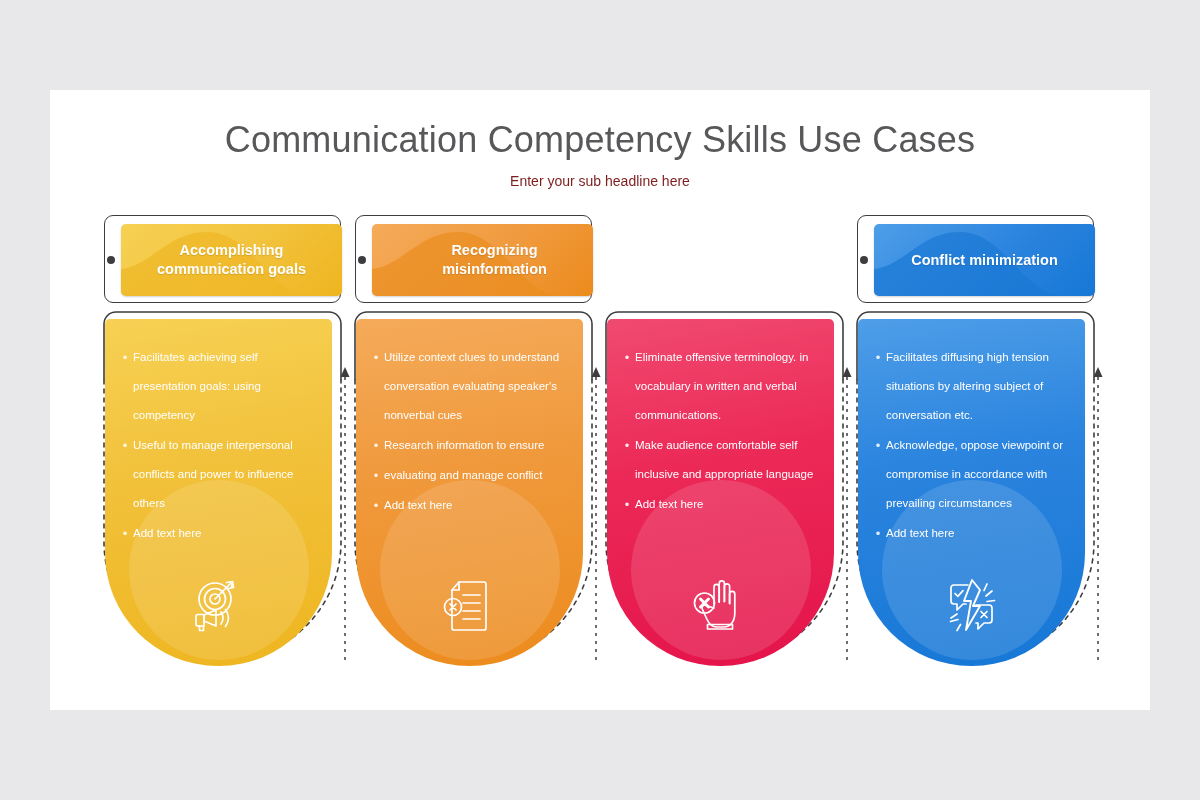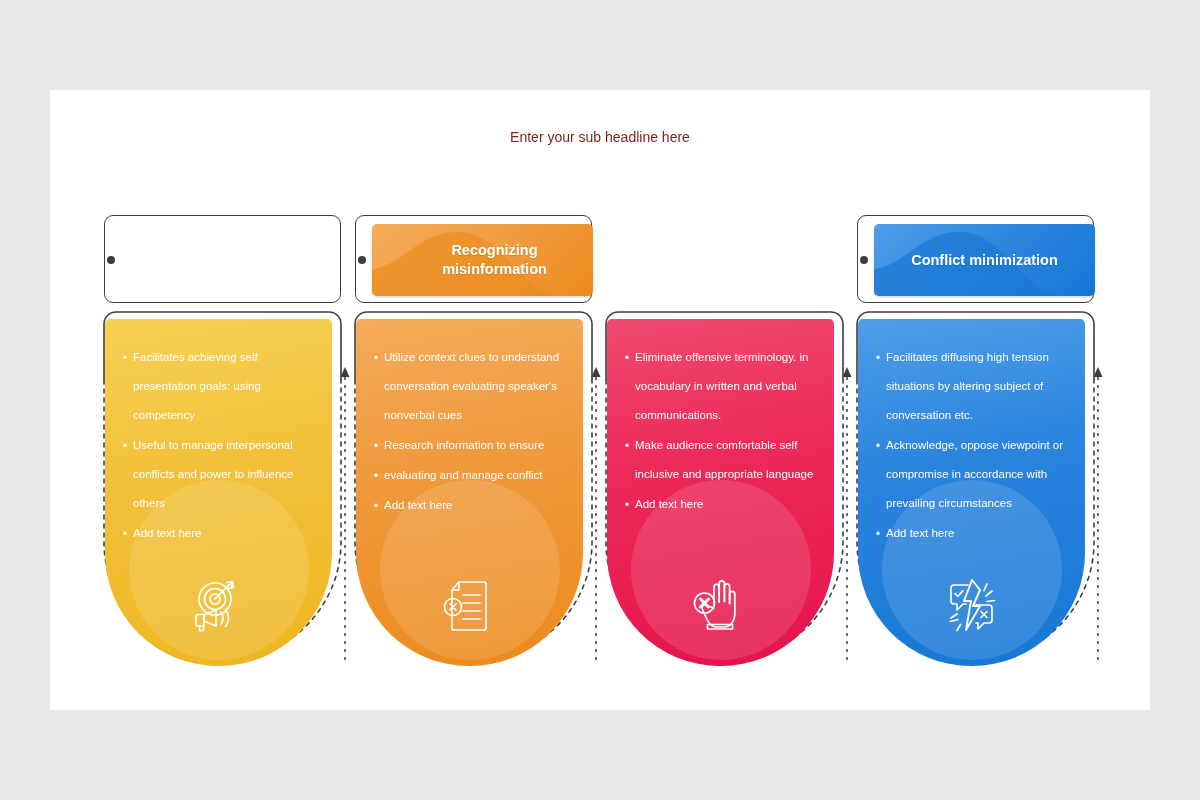--- a/index.html
+++ b/index.html
@@ -207,27 +207,34 @@
     height: 300px;
   }
   .connector svg { display: block; }
 </style>
 </head>
 <body>
 
 <div id="slide">
 
   <div id="title-block">
+    <div id="page-title">Communication Competency Skills Use Cases</div>
     <div id="page-subtitle">Enter your sub headline here</div>
   </div>
 
   <div id="columns">
       <div class="column c0">
         <div class="header-outline">
           <div class="header-dot"></div>
+          <div class="header-chip" style="background: linear-gradient(135deg, rgb(247, 209, 84) 0%, rgb(242, 194, 60) 55%, rgb(238, 181, 31) 100%);">
+            <svg class="header-wave" viewBox="0 0 240 72" preserveAspectRatio="none">
+              <path d="M0 46 C 40 46, 52 8, 96 8 C 140 8, 160 72, 200 72 L 240 72 L 240 72 L 0 72 Z" fill="#eeb726" opacity="0.72"></path>
+            </svg>
+            <div class="header-label">Accomplishing communication goals</div>
+          </div>
         </div>
         <div class="body-outline">
           <svg width="245" height="365" viewBox="0 0 245 365">
             <path d="M8 70 L8 14 a12 12 0 0 1 12 -12 L233 2 a12 12 0 0 1 12 12 L245 70" fill="none" stroke="#3d3d3f" stroke-width="1.6"></path>
             <path d="M8 70 L8 232 a114 114 0 0 0 237 0 L245 70" fill="none" stroke="#3d3d3f" stroke-width="1.6" stroke-dasharray="4 5" stroke-linecap="round"></path>
           </svg>
         </div>
         <div class="body-fill" style="background: linear-gradient(170deg, rgb(247, 209, 84) 0%, rgb(242, 194, 60) 40%, rgb(238, 181, 31) 100%);">
           <div class="body-circle"></div>
           <div class="body-list">

